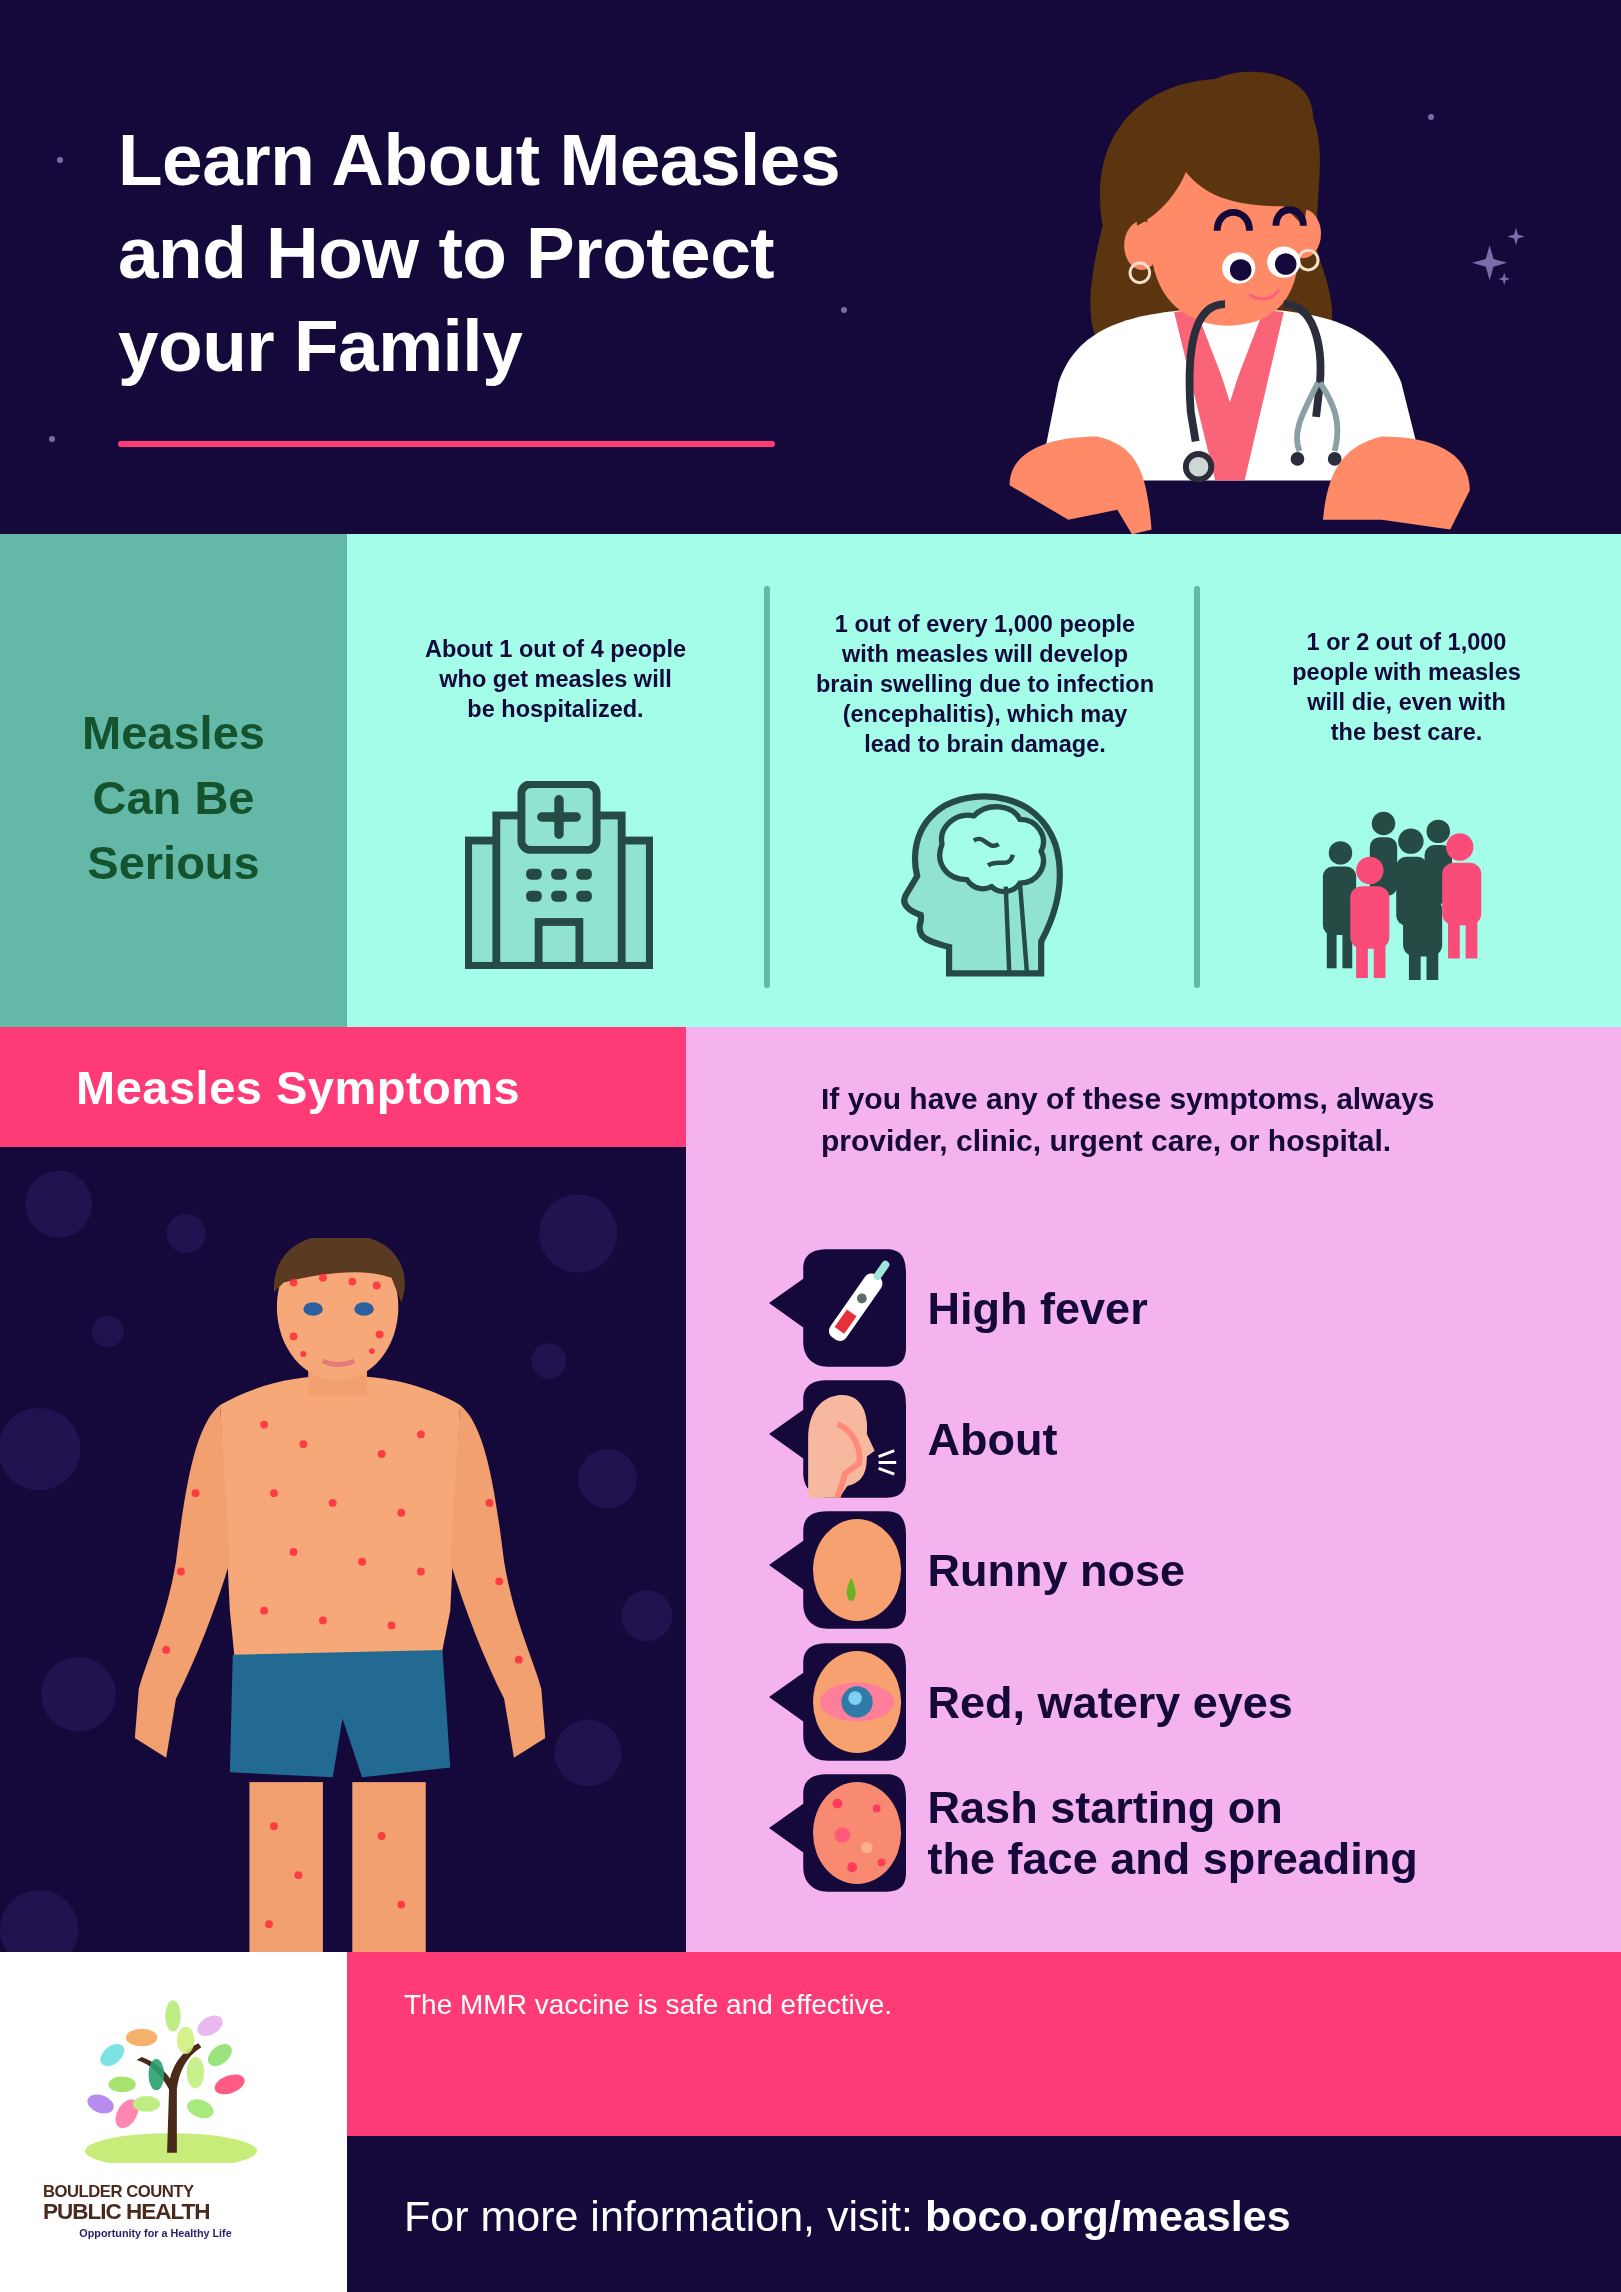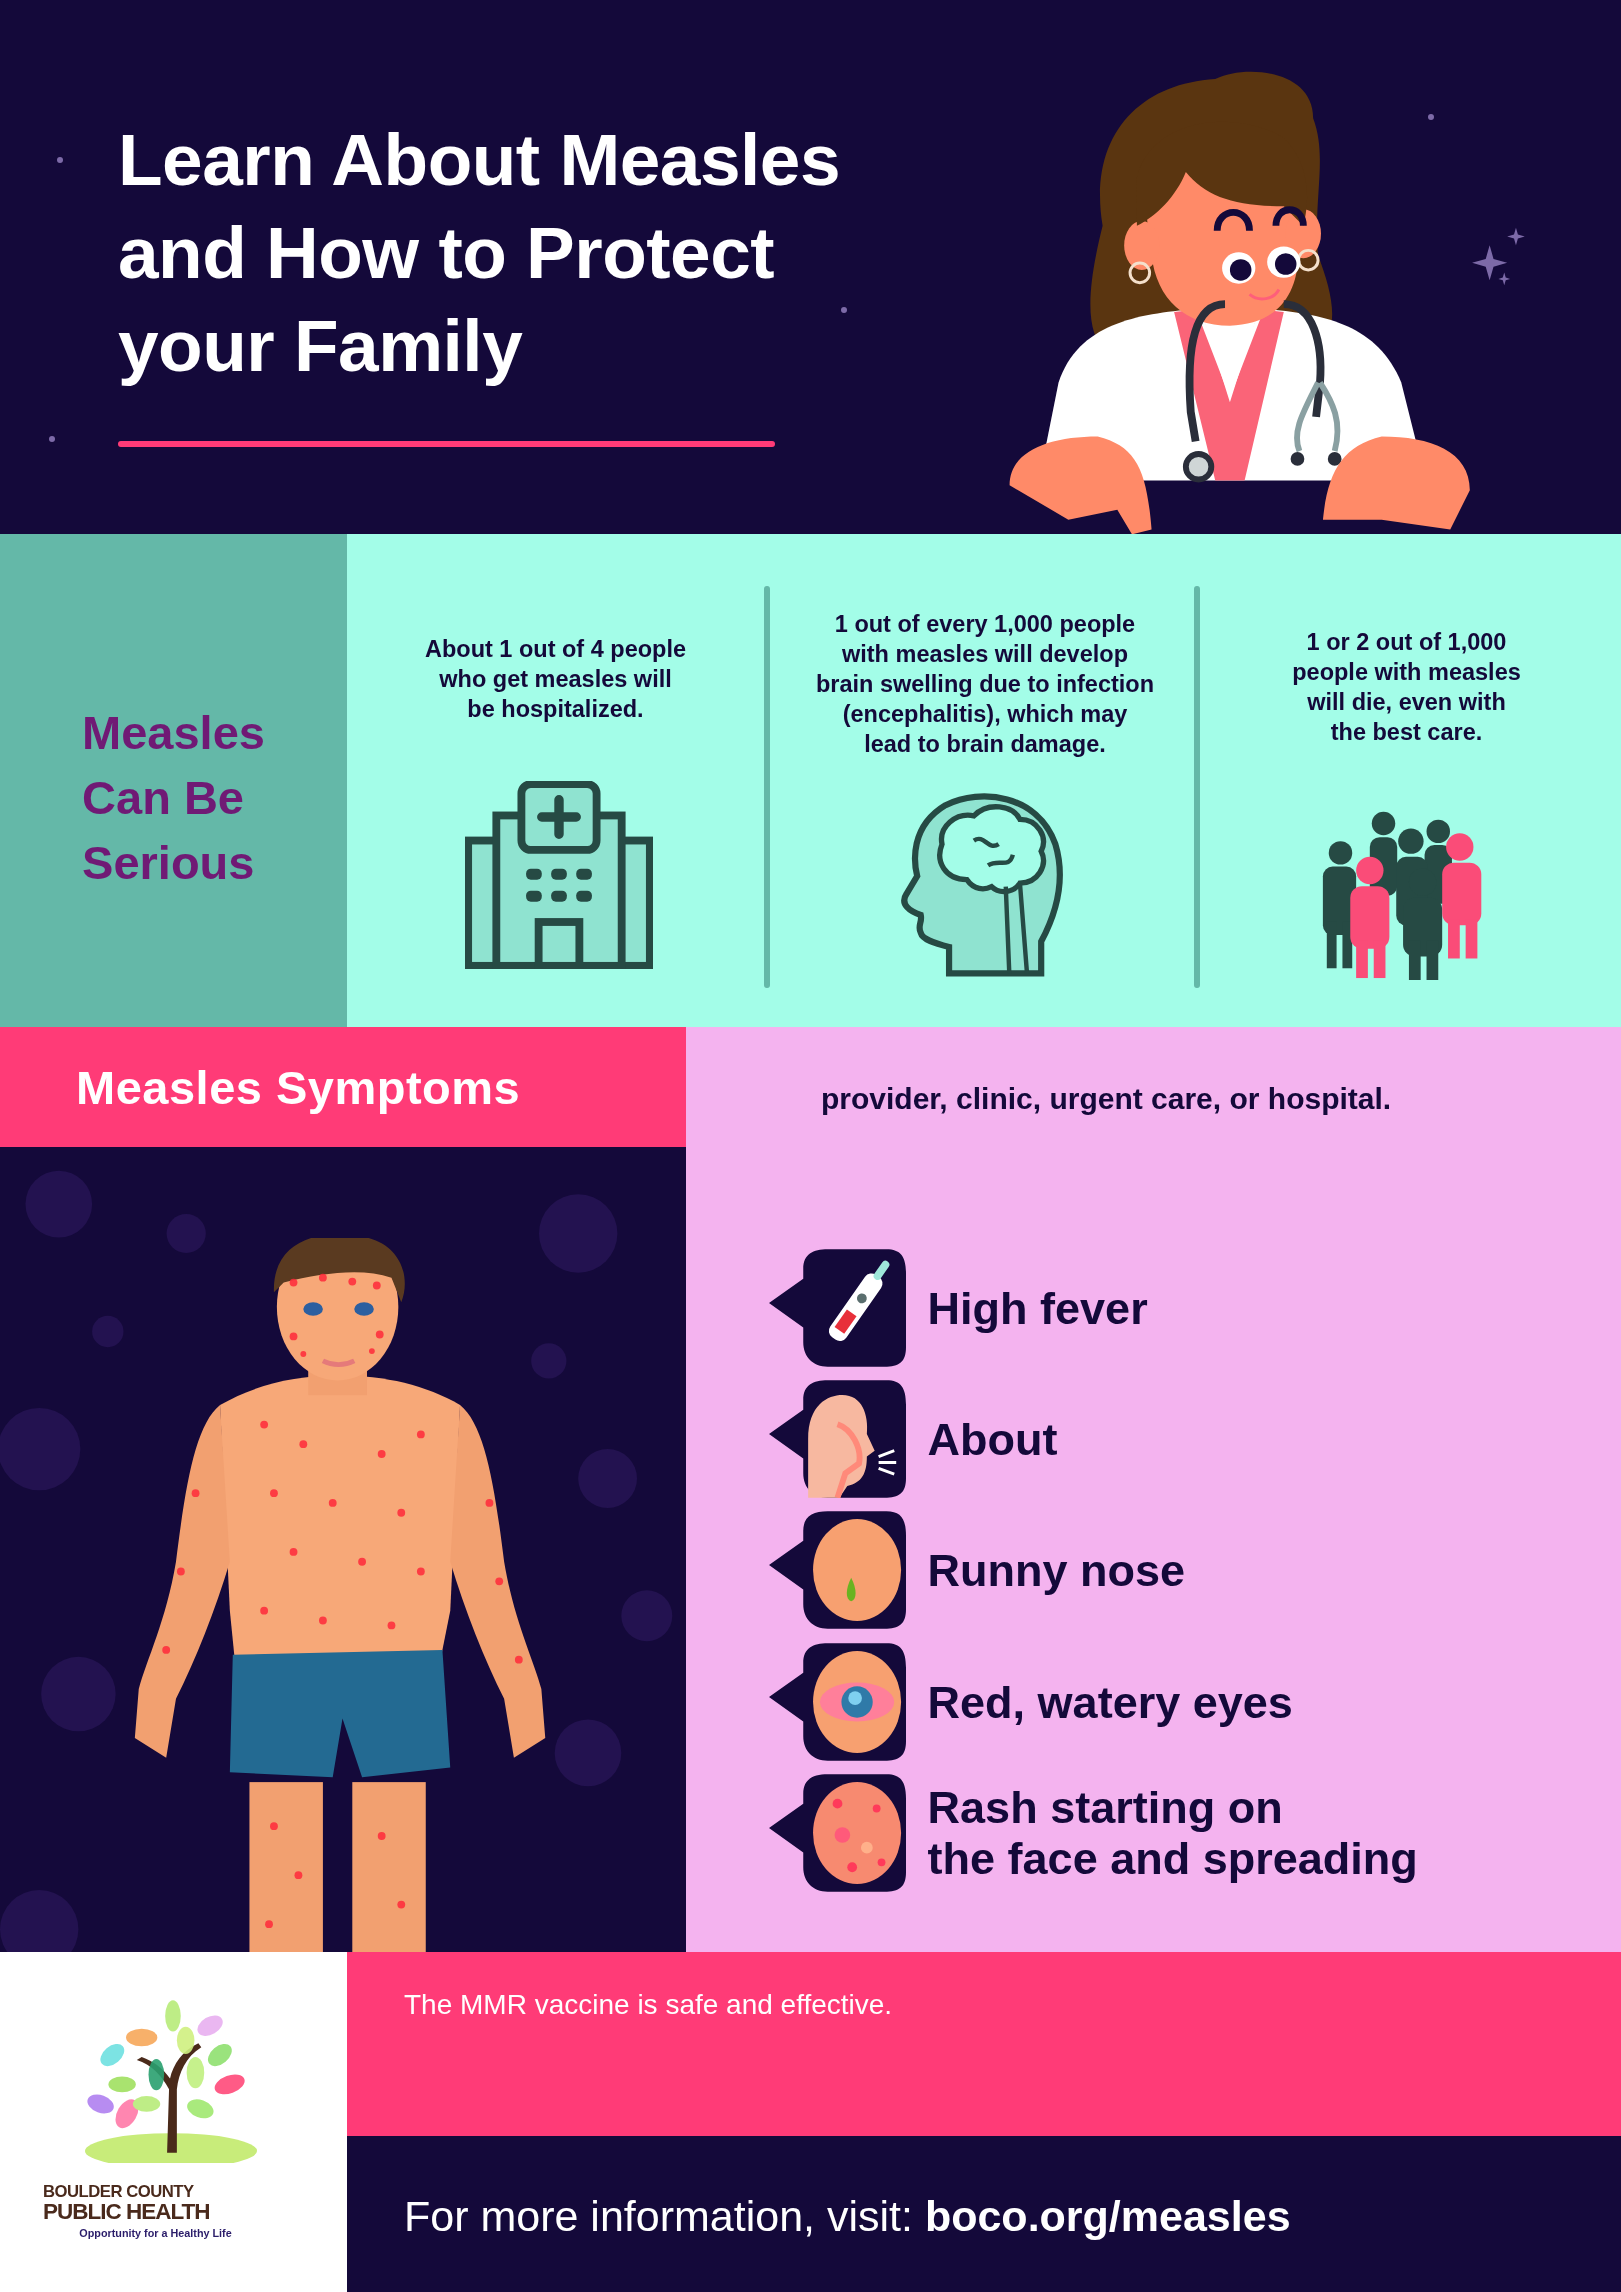--- a/index.html
+++ b/index.html
@@ -18,21 +18,21 @@
   #title span { display: block; }
   #title-underline { left: 118px; top: 441px; width: 657px; height: 5.9px; background: #ff3b77; border-radius: 2.9px; }
   .star-dot { background: #7d6aa8; border-radius: 50%; width: 5.9px; height: 5.9px; }
 
   
   #doctor { left: 990px; top: 59px; width: 519px; height: 510px; }
 
   
   #serious { left: 0; top: 534px; width: 1621px; height: 493px; background: #a3fde8; }
   #serious-side { left: 0; top: 0; width: 347px; height: 493px; background: #64b8a8; display: flex; align-items: center; justify-content: center; }
-  #serious-heading { color: #701a75; font-weight: 700; font-size: 47px; line-height: 65px; margin-top: 34px; }
+  #serious-heading { color: #14532d; font-weight: 700; font-size: 47px; line-height: 65px; text-align: center; margin-top: 34px; }
   #serious-heading span { display: block; }
   .divider { width: 5.9px; background: #64b8a8; border-radius: 2.9px; top: 52px; height: 402px; }
   .stat-text { color: #14093a; font-weight: 700; font-size: 23.5px; line-height: 30px; text-align: center; }
   .stat-text span { display: block; }
 
   
   #symptoms { left: 0; top: 1027px; width: 1621px; height: 925px; }
   #sym-left { left: 0; top: 0; width: 686px; height: 925px; background: #14093a; overflow: hidden; }
   #sym-header { left: 0; top: 0; width: 686px; height: 120px; background: #ff3b77; display:flex; align-items:center; }
   #sym-header-text { color: #ffffff; font-weight: 700; font-size: 47px; padding-left: 76px; letter-spacing: 0.5px; }
@@ -279,20 +279,21 @@
         <circle cx="175" cy="650" r="4"></circle>
           <circle cx="260" cy="610" r="4"></circle>
           <circle cx="280" cy="680" r="4"></circle>
           <circle cx="145" cy="700" r="4"></circle>
       </g>
     </svg>
   </div>
 
   <div id="sym-right" class="abs">
     <p id="sym-intro" class="abs">
+      <span>If you have any of these symptoms, always</span>
       <span>provider, clinic, urgent care, or hospital.</span>
     </p>
 
     <div class="abs sym-row" style="top:222px">
       <svg class="sym-bubble" viewBox="0 0 140 120">
         <path d="M0 55 L35 30 L35 20 C35 5 45 0 60 0 L120 0 C135 0 140 8 140 25 L140 100 C140 115 133 120 118 120 L60 120 C45 120 35 110 35 95 L35 80 Z" fill="#14093a"></path>
         <g transform="rotate(35 88 60)">
           <rect x="78" y="20" width="20" height="78" rx="8" fill="#ffffff"></rect>
           <rect x="84" y="2" width="8" height="22" rx="4" fill="#9fe8da"></rect>
           <circle cx="88" cy="48" r="5" fill="#5a6e6e"></circle>

